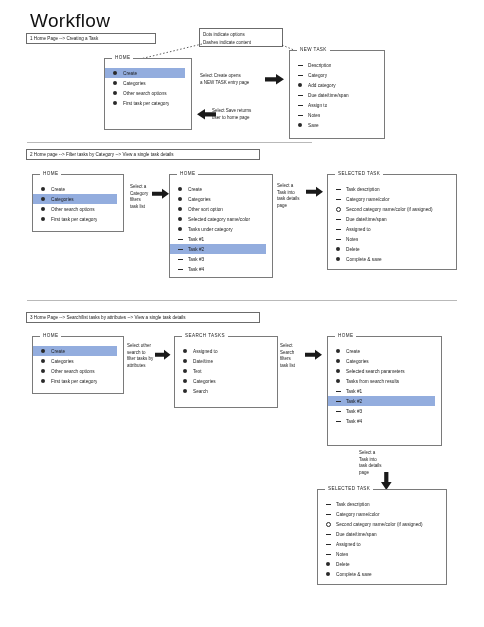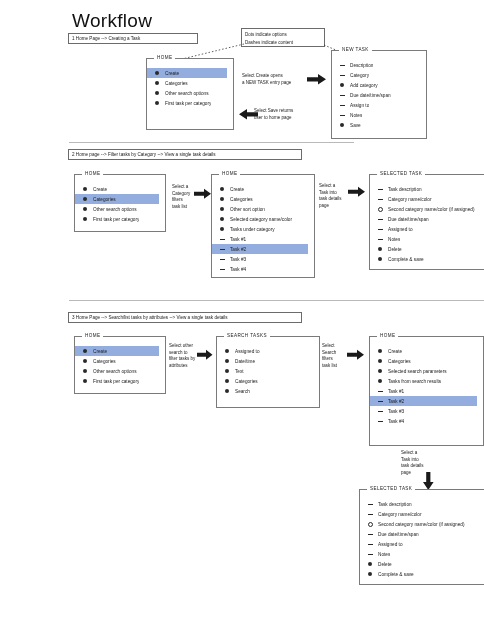--- a/index.html
+++ b/index.html
@@ -4,21 +4,21 @@
 <style>
   html,body{margin:0;padding:0;}
   body{
     width:484px;height:627px;
     background:#ffffff;
     font-family:"Liberation Sans", sans-serif;
     color:#1a1a1a;
     position:relative;
     overflow:hidden;
   }
-  .canvas{position:relative;width:384px;height:627px;margin-left:42px;}
+  .canvas{position:relative;width:384px;height:627px;}
 
   
   .title{
     position:absolute;
     font-size:19px;
     font-weight:400;
     letter-spacing:0.3px;
     color:#111;
   }
 

